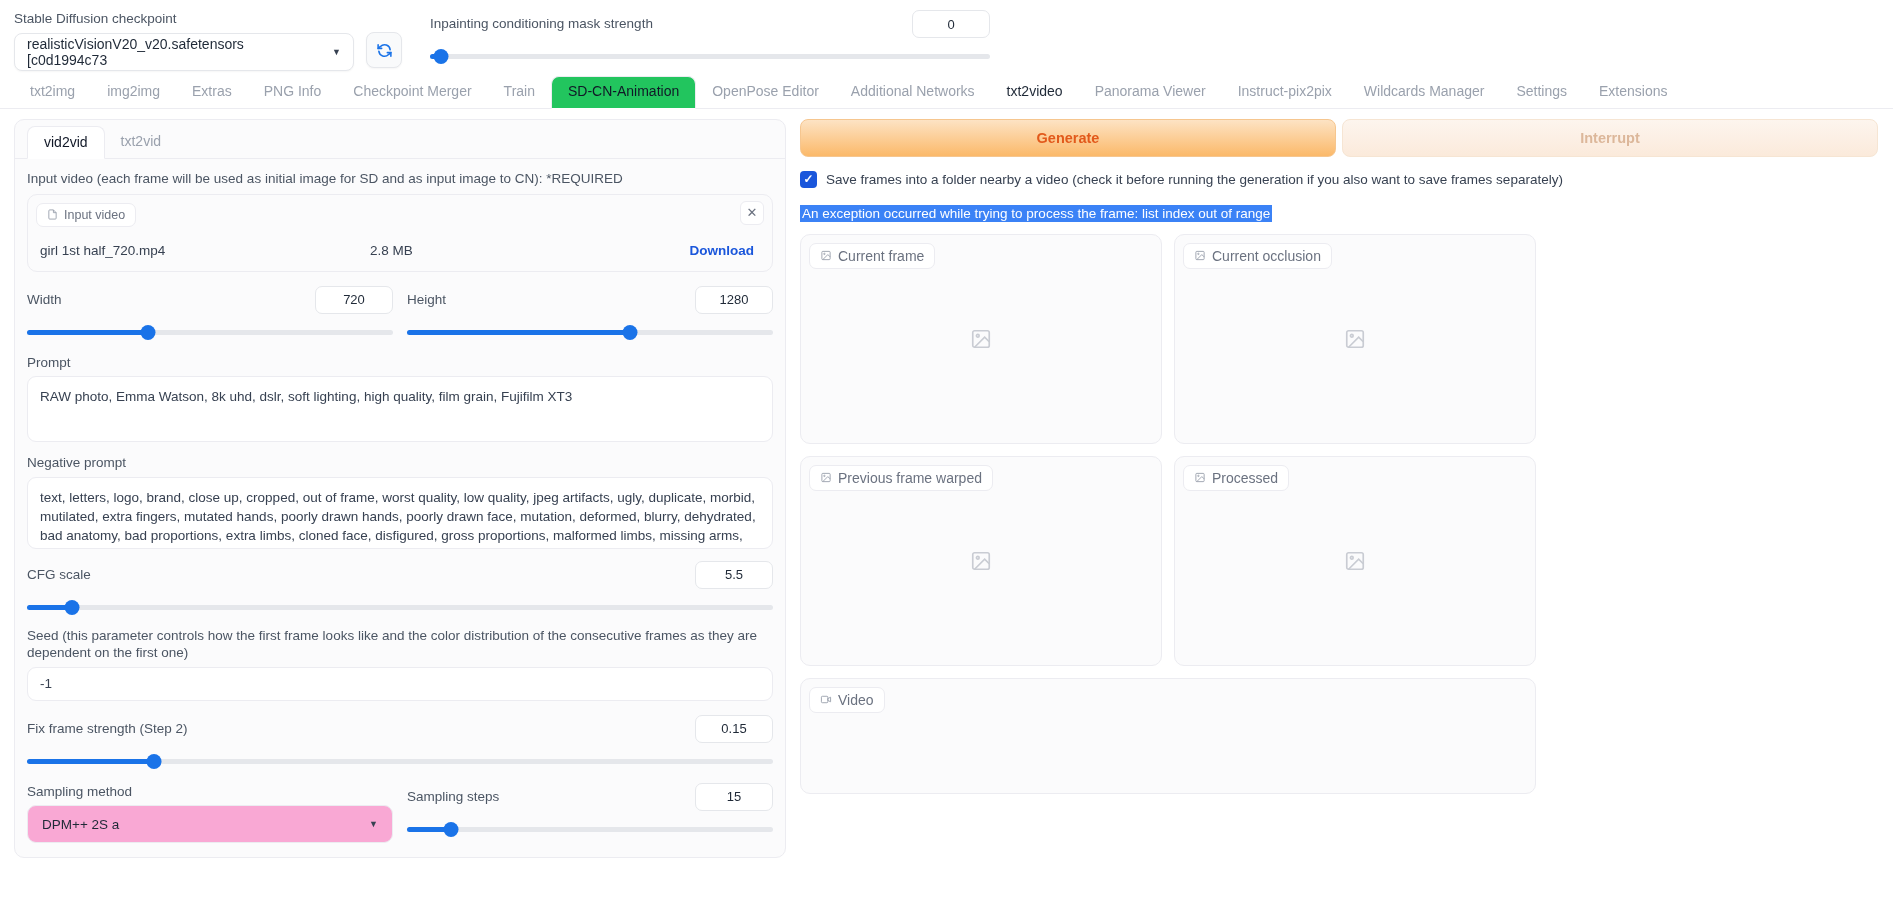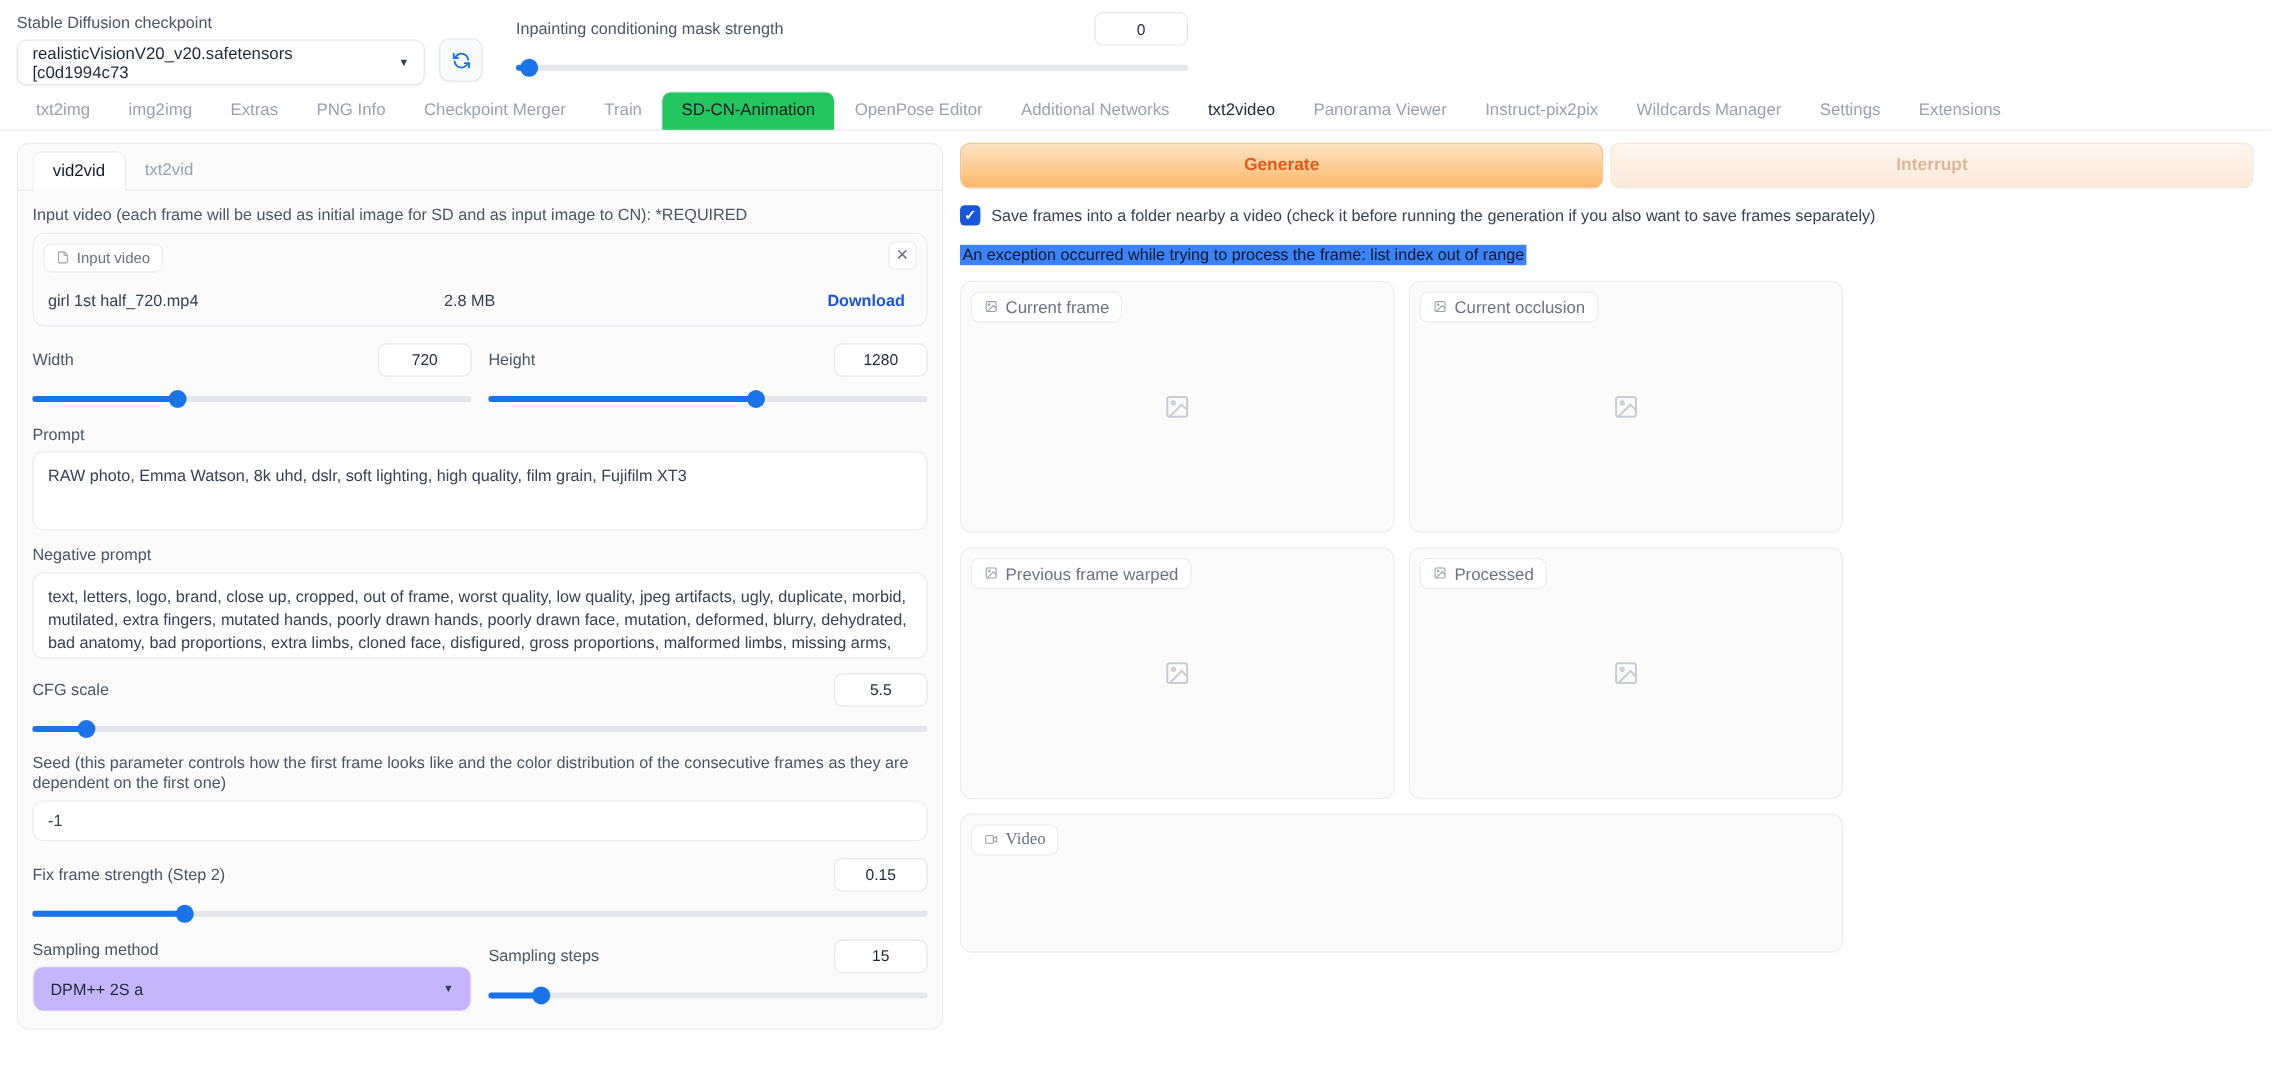--- a/index.html
+++ b/index.html
@@ -124,21 +124,21 @@
   textarea, .ta {
     width: 100%; border: 1px solid #ececf1; border-radius: 9px; background: #fff;
     font-family: "Liberation Sans", sans-serif; font-size: 13.5px; color: #374151;
     padding: 10px 12px; resize: none; line-height: 1.42; outline: none; overflow: hidden;
   }
   .ta.prompt { height: 66px; }
   .ta.neg { height: 72px; }
   .ta.seed { height: 34px; display: flex; align-items: center; padding: 0 12px; }
 
   .sel {
-    height: 38px; border: 1px solid #ececf1; border-radius: 9px; background: #c4b5fd;
+    height: 38px; border: 1px solid #ececf1; border-radius: 9px; background: #f9a8d4;
     display: flex; align-items: center; justify-content: space-between;
     padding: 0 14px; font-size: 13.5px; color: #1f2937;
   }
 
   
   .gen-row { display: flex; gap: 6px; }
   .btn-generate, .btn-interrupt {
     flex: 1; height: 38px; border-radius: 8px;
     display: flex; align-items: center; justify-content: center;
     font-size: 14.5px; font-weight: bold;
@@ -154,31 +154,31 @@
   .save-row { display: flex; align-items: center; gap: 9px; margin-top: 14px; }
   .cb {
     width: 17px; height: 17px; border-radius: 4px; background: #1a56db;
     display: flex; align-items: center; justify-content: center;
     color: #fff; font-size: 12px; font-weight: bold; line-height: 1;
   }
   .save-text { font-size: 13.5px; color: #374151; }
 
   .error-wrap { margin-top: 16px; }
   .error-msg {
-    display: inline; font-size: 13.5px; color: #0f172a;
+    display: inline; font-size: 13.5px; color: #ffffff;
     background: #3b82f6; padding: 1px 2px;
   }
 
   .grid2 { display: flex; flex-wrap: wrap; gap: 12px; margin-top: 12px; }
   .imgbox {
     width: 362px; border: 1px solid #ececf1; border-radius: 10px; background: #fbfbfc;
     position: relative; padding: 8px;
   }
   .imgbox.tall { height: 210px; }
-  .imgbox.video { width: 736px; height: 116px; font-family: Liberation Serif, serif; }
+  .imgbox.video { width: 736px; height: 116px; }
   .box-chip {
     display: inline-flex; align-items: center; gap: 6px;
     border: 1px solid #ececf1; border-radius: 7px; background: #fff;
     font-size: 14px; color: #6b7280; padding: 4px 10px;
   }
   .ph-icon {
     position: absolute; left: 50%; top: 50%; transform: translate(-50%,-50%);
     color: #c9ccd3;
   }
   svg { display: block; }

